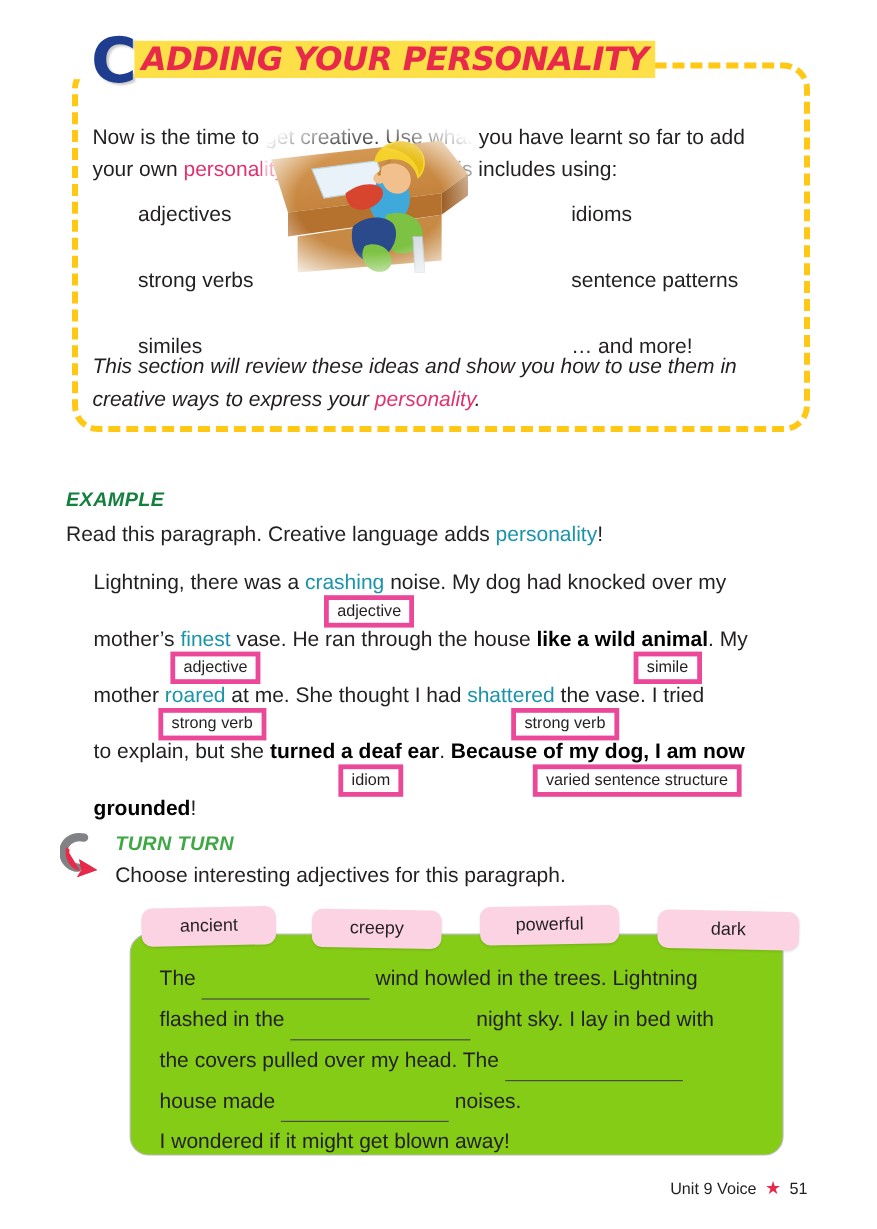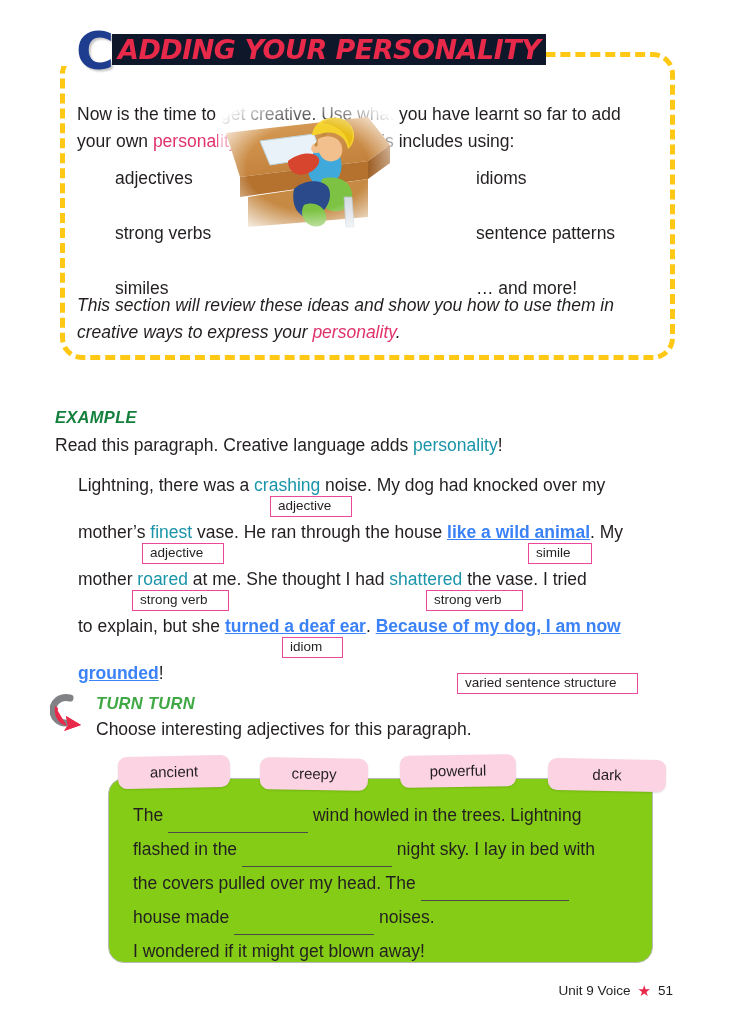--- a/index.html
+++ b/index.html
@@ -40,21 +40,21 @@
   .section-title {
     position: absolute;
     left: 112px; top: 34px;
     z-index: 6;
     font-family: "DejaVu Sans", sans-serif;
     font-weight: bold;
     font-style: italic;
     font-size: 27px;
     letter-spacing: -0.5px;
     color: #E8294A;
-    background: #0f172a;
+    background: #fde047;
     padding: 0 6px;
     white-space: nowrap;
   }
   .title-mask {
     position: absolute;
     left: 62px; top: 44px;
     width: 430px; height: 22px;
     background: #ffffff;
     z-index: 5;
   }
@@ -101,45 +101,45 @@
     letter-spacing: 0.3px;
   }
   .example-sub {
     position: absolute;
     left: 55px; top: 432px;
     font-size: 17.5px;
     line-height: 26px;
     color: #231f20;
   }
   .kw-teal { color: #1A94A8; }
-  .kw-teal-b { color: #3b82f6; font-weight: bold; text-decoration: underline; }
+  .kw-teal-b { color: #000000; font-weight: bold; }
 
   .para-block {
     position: absolute;
     left: 78px; top: 474px;
     width: 600px;
   }
   .p-line {
     position: relative;
     font-size: 17.5px;
     line-height: 23px;
     height: 47px;
     white-space: nowrap;
     color: #231f20;
   }
   .p-line.last { height: 26px; }
   .tag {
     position: absolute;
     top: 22px;
     display: inline-block;
-    border: 1px solid #ec4899;
+    border: 4px solid #ec4899;
     background: #ffffff;
     font-size: 13.5px;
     line-height: 16px;
-    padding: 1px 20px 2px 7px;
+    padding: 1px 7px 2px 7px;
     color: #231f20;
     white-space: nowrap;
   }
 
   
   .turn-icon {
     position: absolute;
     left: 50px; top: 692px;
     width: 36px; height: 40px;
   }
@@ -295,21 +295,21 @@
 
   <div class="example-head">EXAMPLE</div>
   <div class="example-sub">
     <span>Read this paragraph. Creative language adds </span><span class="kw-teal">personality</span><span>!</span>
   </div>
 
   <div class="para-block" id="example-paragraph">
       <div class="p-line"><span>Lightning, there was a </span><span class="kw-teal">crashing</span><span> noise. My dog had knocked over my</span><span class="tag" style="left: 192px;">adjective</span></div>
       <div class="p-line"><span>mother’s </span><span class="kw-teal">finest</span><span> vase. He ran through the house </span><span class="kw-teal-b">like a wild animal</span><span>. My</span><span class="tag" style="left: 64px;">adjective</span><span class="tag" style="left: 450px;">simile</span></div>
       <div class="p-line"><span>mother </span><span class="kw-teal">roared</span><span> at me. She thought I had </span><span class="kw-teal">shattered</span><span> the vase. I tried</span><span class="tag" style="left: 54px;">strong verb</span><span class="tag" style="left: 348px;">strong verb</span></div>
-      <div class="p-line"><span>to explain, but she </span><span class="kw-teal-b">turned a deaf ear</span><span>. </span><span class="kw-teal-b">Because of my dog, I am now</span><span class="tag" style="left: 204px;">idiom</span><span class="tag" style="left: 379px; margin-top: 36px;">varied sentence structure</span></div>
+      <div class="p-line"><span>to explain, but she </span><span class="kw-teal-b">turned a deaf ear</span><span>. </span><span class="kw-teal-b">Because of my dog, I am now</span><span class="tag" style="left: 204px;">idiom</span><span class="tag" style="left: 366px;">varied sentence structure</span></div>
       <div class="p-line last"><span class="kw-teal-b">grounded</span><span>!</span></div>
     </div>
 
   <div class="turn-icon">
     <svg width="36" height="40" viewBox="0 0 36 40">
       <path d="M20,6 C10,4 2,10 3,20 C4,27 10,31 15,31" fill="none" stroke="#808285" stroke-width="7" stroke-linecap="round"></path>
       <path d="M6,16 C4,26 10,33 18,34 L16,24 L31,33 L14,39 L17,34" fill="#E8294A"></path>
       <path d="M5,14 C3,25 10,33 19,34 L14,39 L31,33 L16,24 L18,34 C11,33 6,26 8,16 Z" fill="#E8294A"></path>
     </svg>
   </div>

